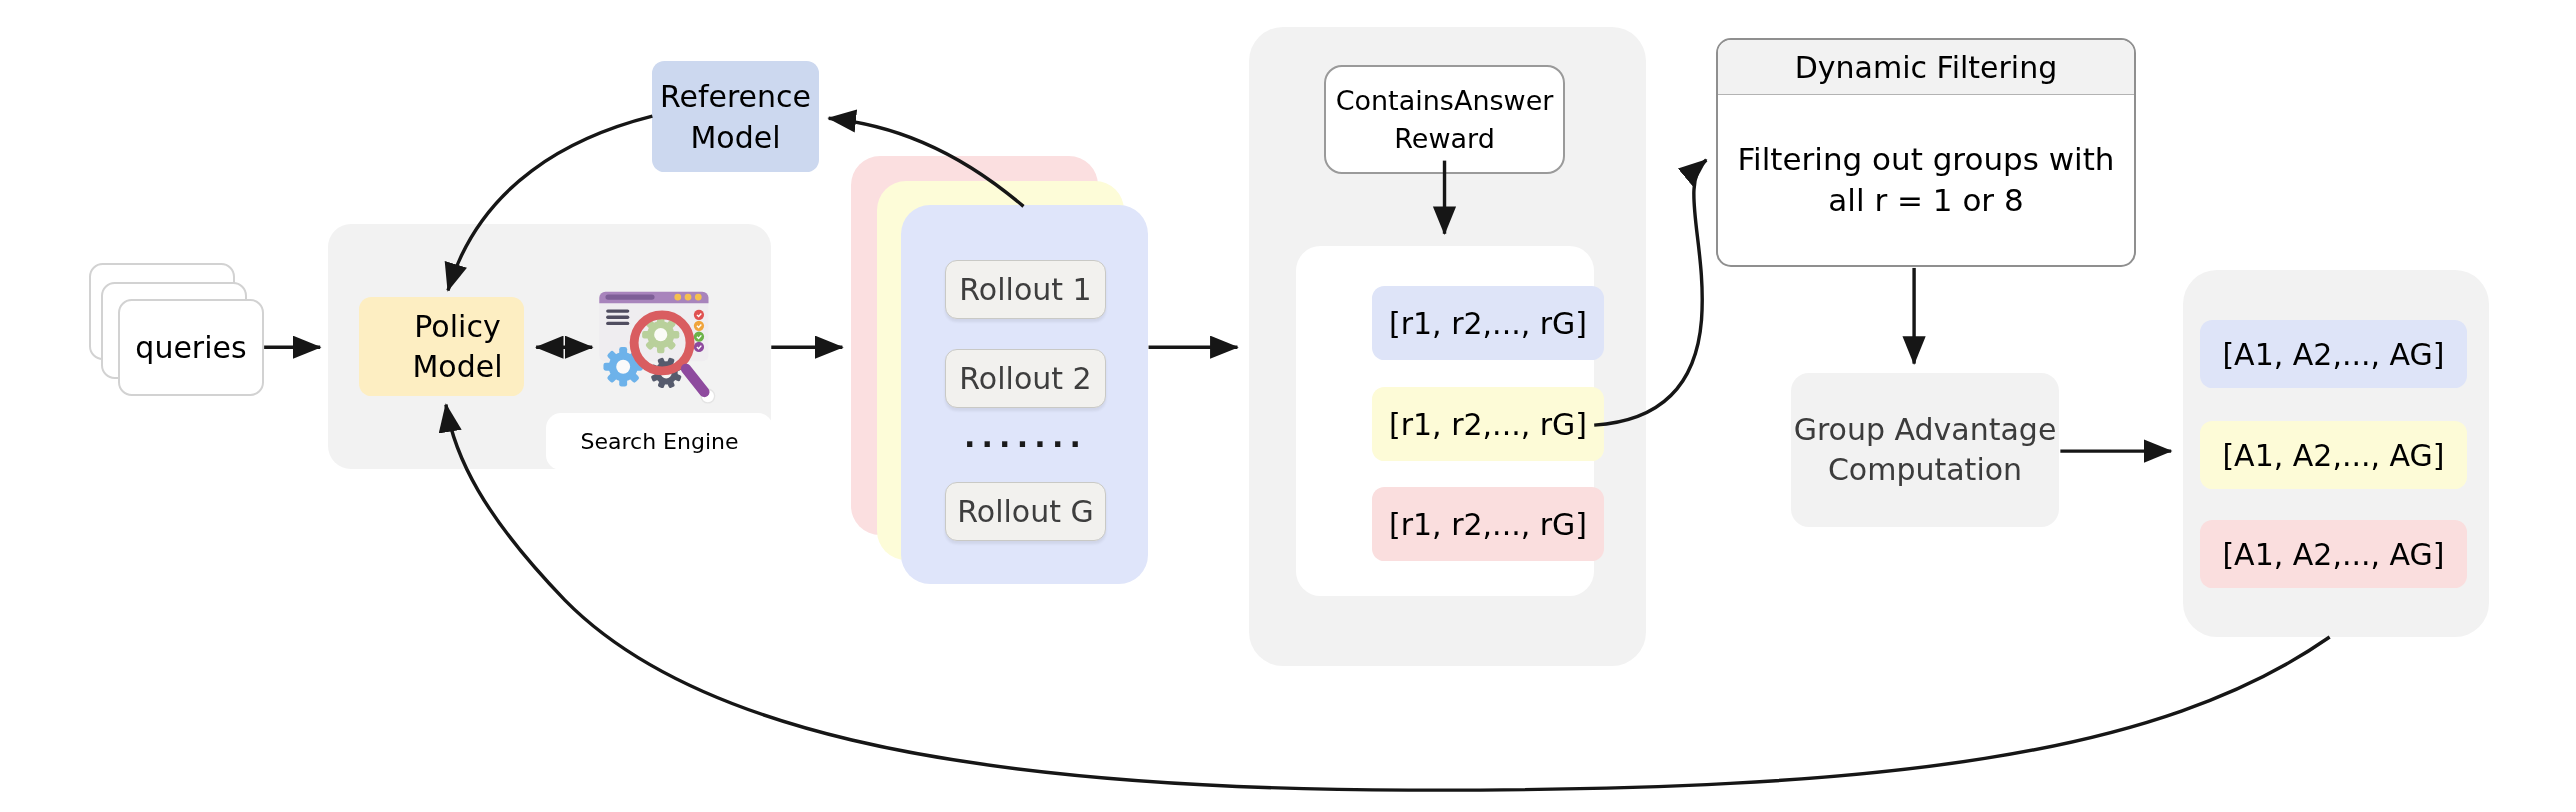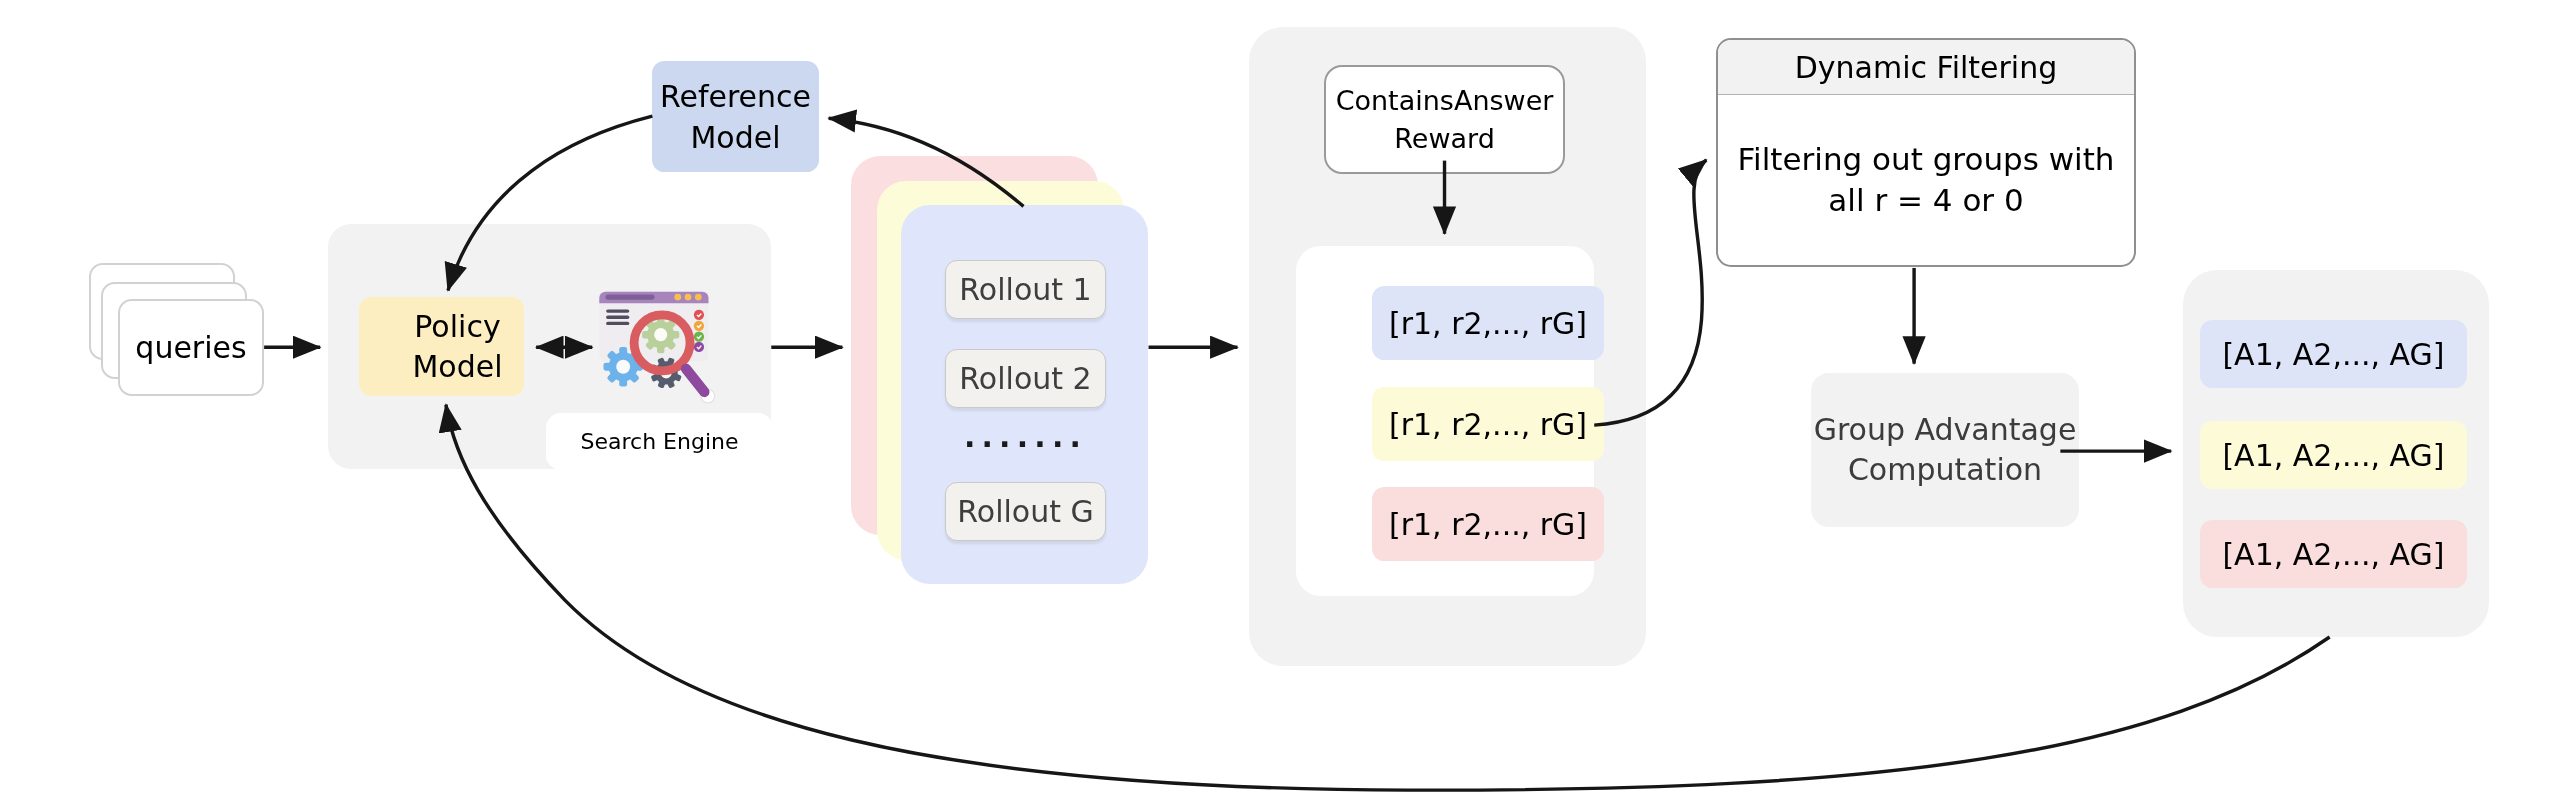--- a/index.html
+++ b/index.html
@@ -190,25 +190,25 @@
   <div class="abs group-box g-pink center" style="top:487px;">
     <span>[r1, r2,..., rG]</span>
   </div>
 
   <div class="abs df-box">
     <div class="df-header">
       <span>Dynamic Filtering</span>
     </div>
     <div class="df-body">
       <span>Filtering out groups with</span>
-      <span>all r = 4 or 0</span>
+      <span>all r = 1 or 8</span>
     </div>
   </div>
 
-  <div class="abs gac-box center" style="flex-direction:column;margin-left:20px;">
+  <div class="abs gac-box center" style="flex-direction:column;">
     <span>Group Advantage</span>
     <span>Computation</span>
   </div>
 
   <div class="abs a-box g-blue center" style="top:320px;">
     <span>[A1, A2,..., AG]</span>
   </div>
   <div class="abs a-box g-yellow center" style="top:421px;">
     <span>[A1, A2,..., AG]</span>
   </div>

